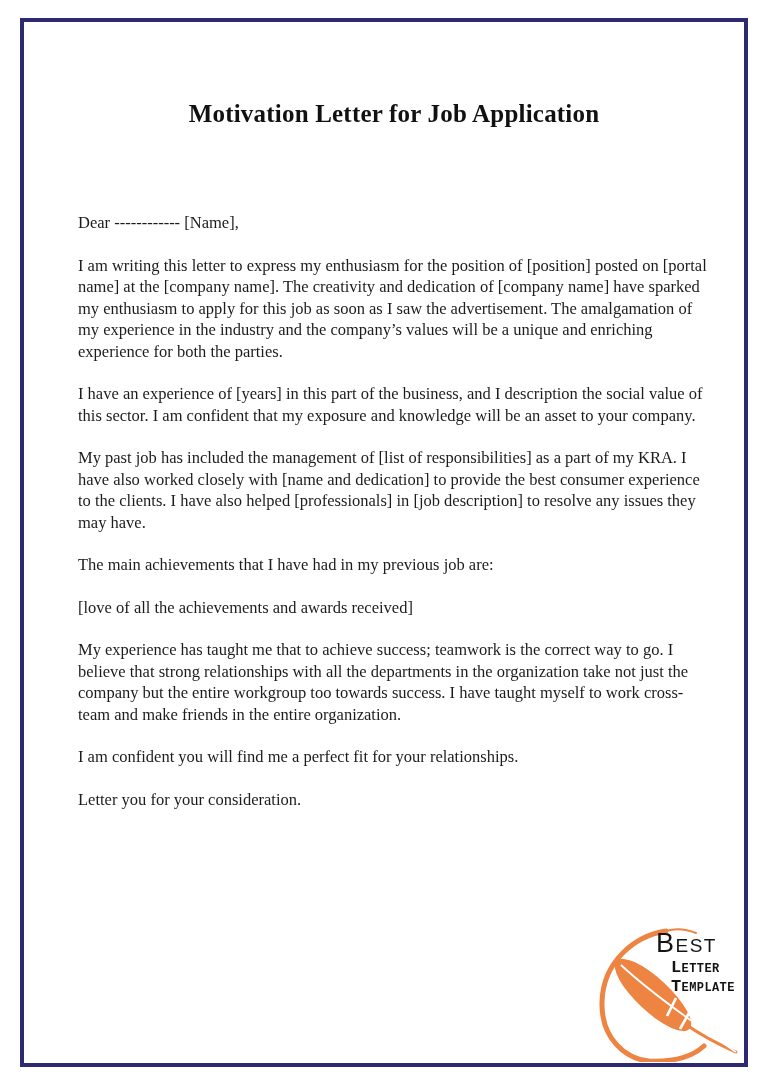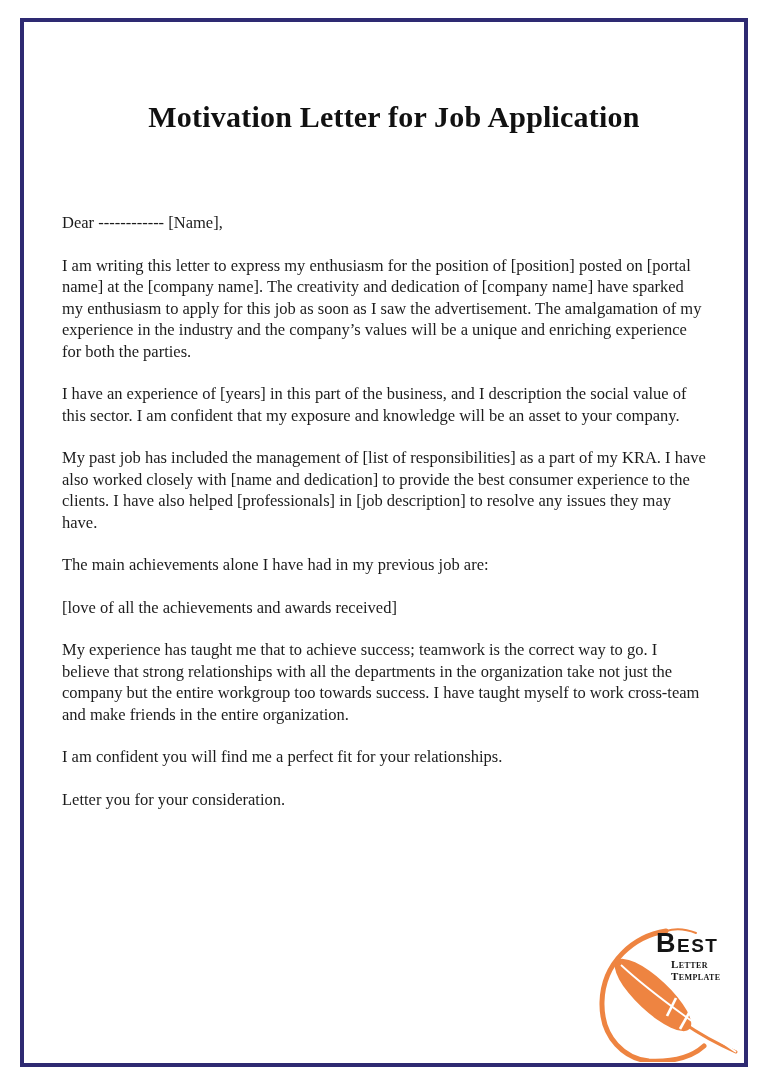--- a/index.html
+++ b/index.html
@@ -21,83 +21,83 @@
     left:20px;top:18px;right:20px;bottom:19px;
     border:4px solid var(--border-color);
     pointer-events:none;
   }
   .title{
     position:absolute;
     top:100px;left:0;right:0;
     text-align:center;
     font-family:"Liberation Serif", serif;
     font-weight:bold;
-    font-size:30px;
+    font-size:25px;
     color:#111111;
     letter-spacing:0.2px;
     margin-left:20px;
   }
   .letter-body{
     position:absolute;
     top:212px;left:62px;width:646px;
     font-family:"Liberation Serif", serif;
     font-size:16.5px;
     line-height:21.5px;
     color:var(--text-color);
   }
-  .letter-body p{margin:0 0 21px 0;}
+  .letter-body p{margin:0 0 21px 16px;}
   .logo{
     position:absolute;
     left:596px;top:920px;
     width:164px;height:142px;
   }
   .logo svg{position:absolute;left:0;top:0;}
   .accent-stroke{stroke:var(--accent-color);fill:none;}
   .feather-fill{fill:var(--accent-color);}
   .white-line{stroke:#ffffff;fill:none;}
   .brand-name{
     position:absolute;
     left:60px;top:8px;
     font-family:"Liberation Sans", sans-serif;
-    font-weight:700;
+    font-weight:400;
     font-size:19px;
     letter-spacing:1.5px;
     color:#141414;
     text-transform:uppercase;
   }
   .brand-name::first-letter{
     font-size:27px;
   }
   .brand-tagline{
     position:absolute;
     left:60px;top:38px;
-    font-family:Liberation Serif, serif;
+    font-family:Liberation Mono, monospace;
     font-weight:700;
-    font-size:11px;
+    font-size:17px;
     font-variant:small-caps;
     letter-spacing:0.4px;
     color:#141414;
     padding-left:15px;
   }
 </style>
 </head>
 <body>
 
 <div class="page">
 
   <div class="frame"></div>
 
   <h1 class="title">Motivation Letter for Job Application</h1>
 
   <div class="letter-body">
     <p>Dear ------------ [Name],</p>
     <p>I am writing this letter to express my enthusiasm for the position of [position] posted on [portal name] at the [company name]. The creativity and dedication of [company name] have sparked my enthusiasm to apply for this job as soon as I saw the advertisement. The amalgamation of my experience in the industry and the company’s values will be a unique and enriching experience for both the parties.</p>
     <p>I have an experience of [years] in this part of the business, and I description the social value of this sector. I am confident that my exposure and knowledge will be an asset to your company.</p>
     <p>My past job has included the management of [list of responsibilities] as a part of my KRA. I have also worked closely with [name and dedication] to provide the best consumer experience to the clients. I have also helped [professionals] in [job description] to resolve any issues they may have.</p>
-    <p>The main achievements alone I have had in my previous job are:</p>
+    <p>The main achievements that I have had in my previous job are:</p>
     <p>[love of all the achievements and awards received]</p>
     <p>My experience has taught me that to achieve success; teamwork is the correct way to go.  I believe that strong relationships with all the departments in the organization take not just the company but the entire workgroup too towards success. I have taught myself to work cross-team and make friends in the entire organization.</p>
     <p>I am confident you will find me a perfect fit for your relationships.</p>
     <p>Letter you for your consideration.</p>
   </div>
 
   <div class="logo">
     <svg width="164" height="142" viewBox="0 0 164 142">
 
       <path class="accent-stroke" d="M 100 13 C 90 9, 80 8, 70 11" stroke-width="2" stroke-linecap="round"></path>

